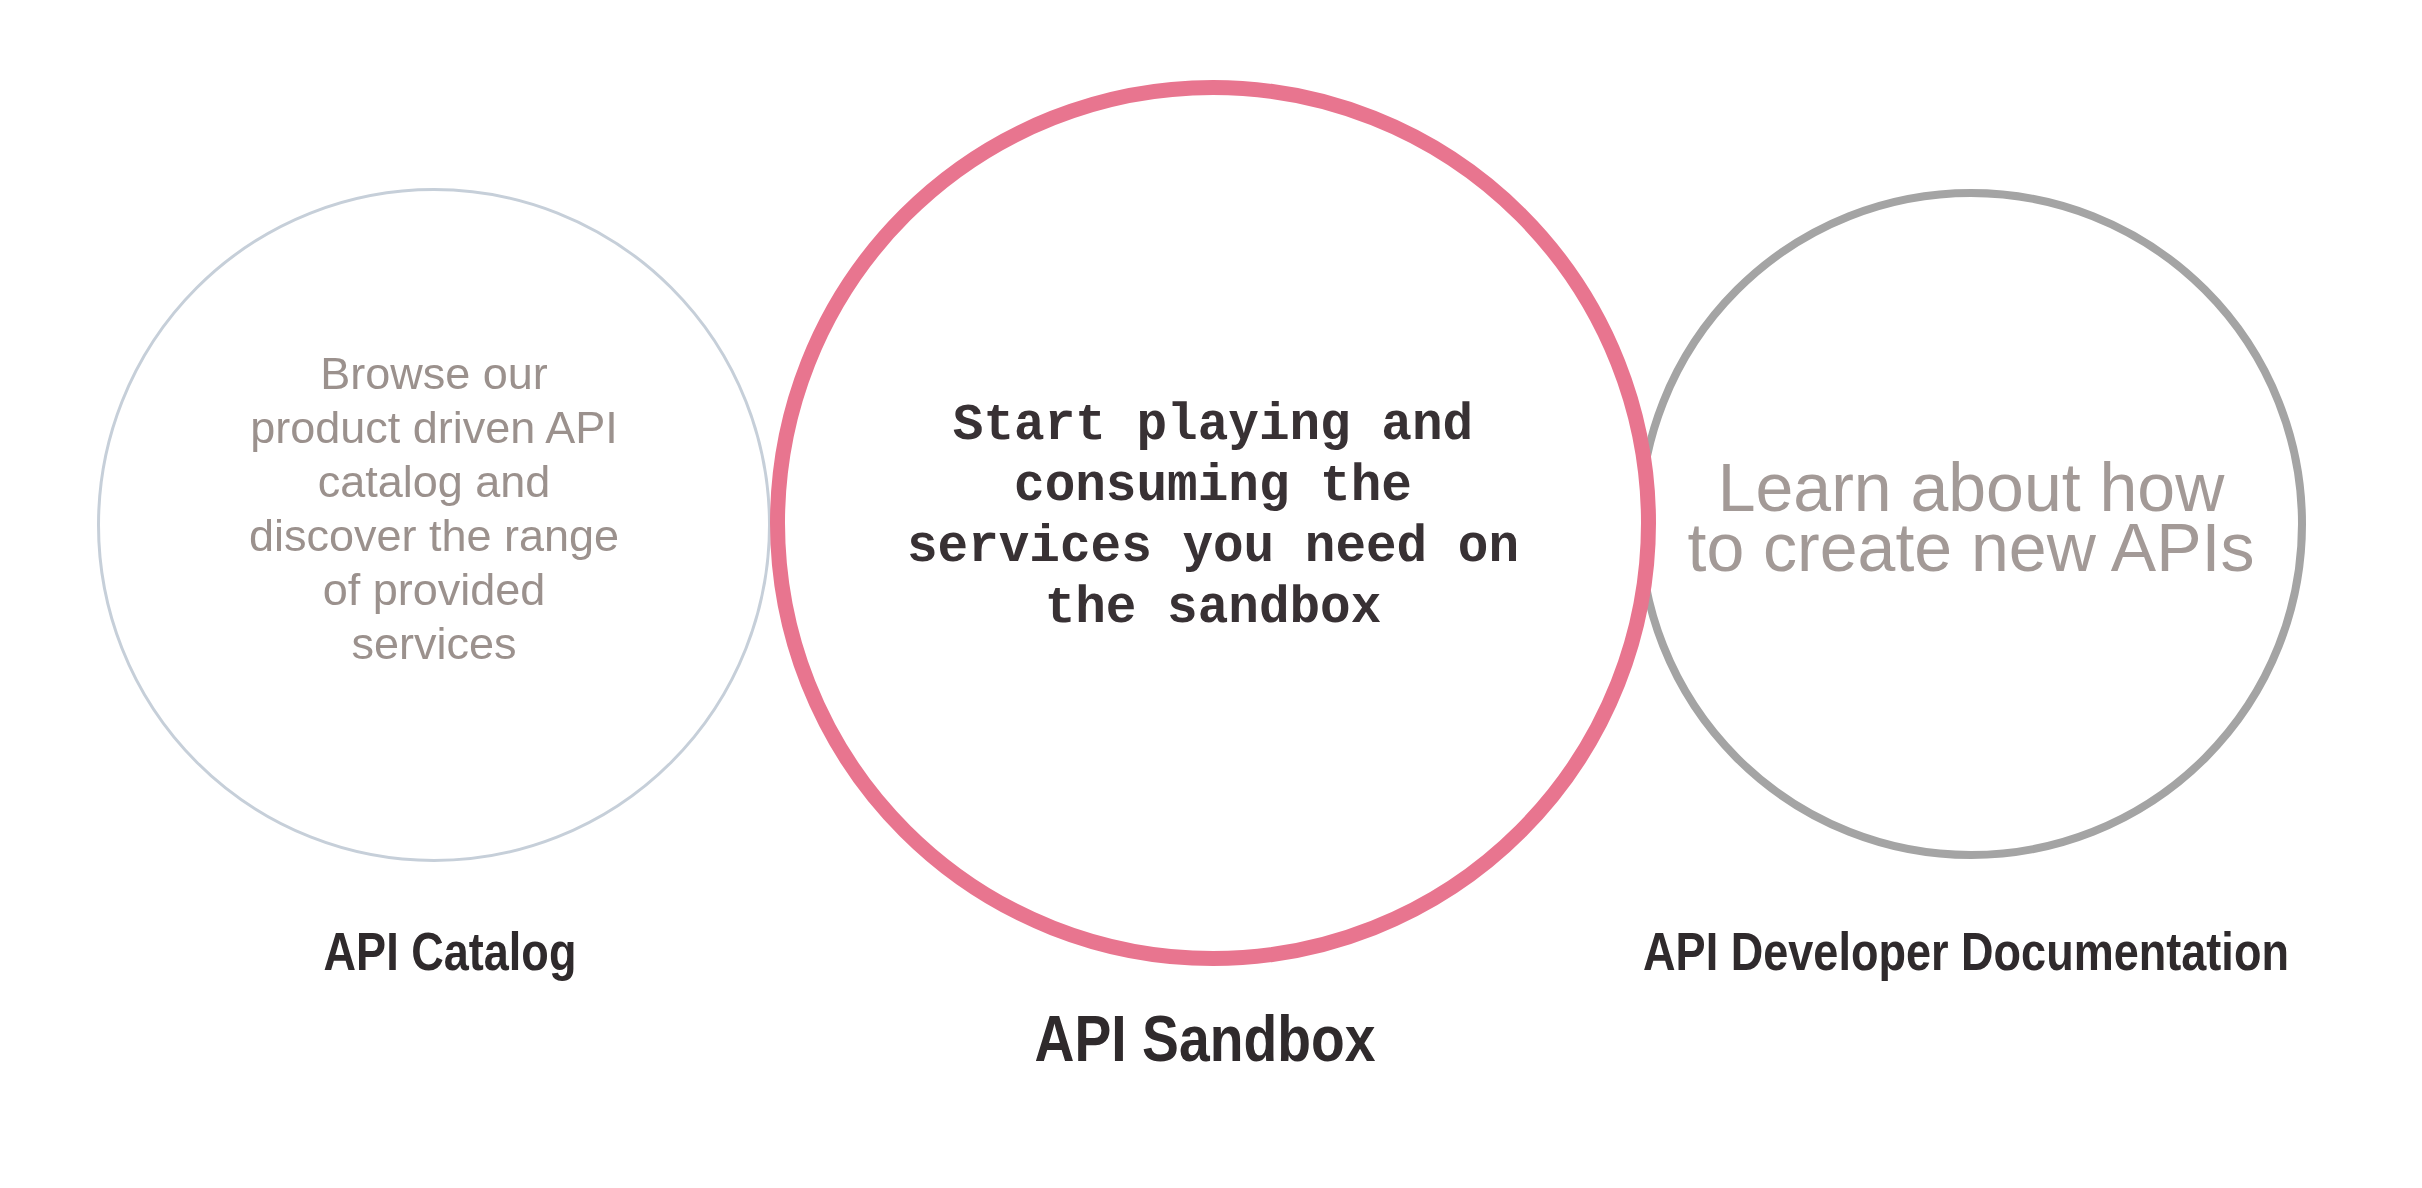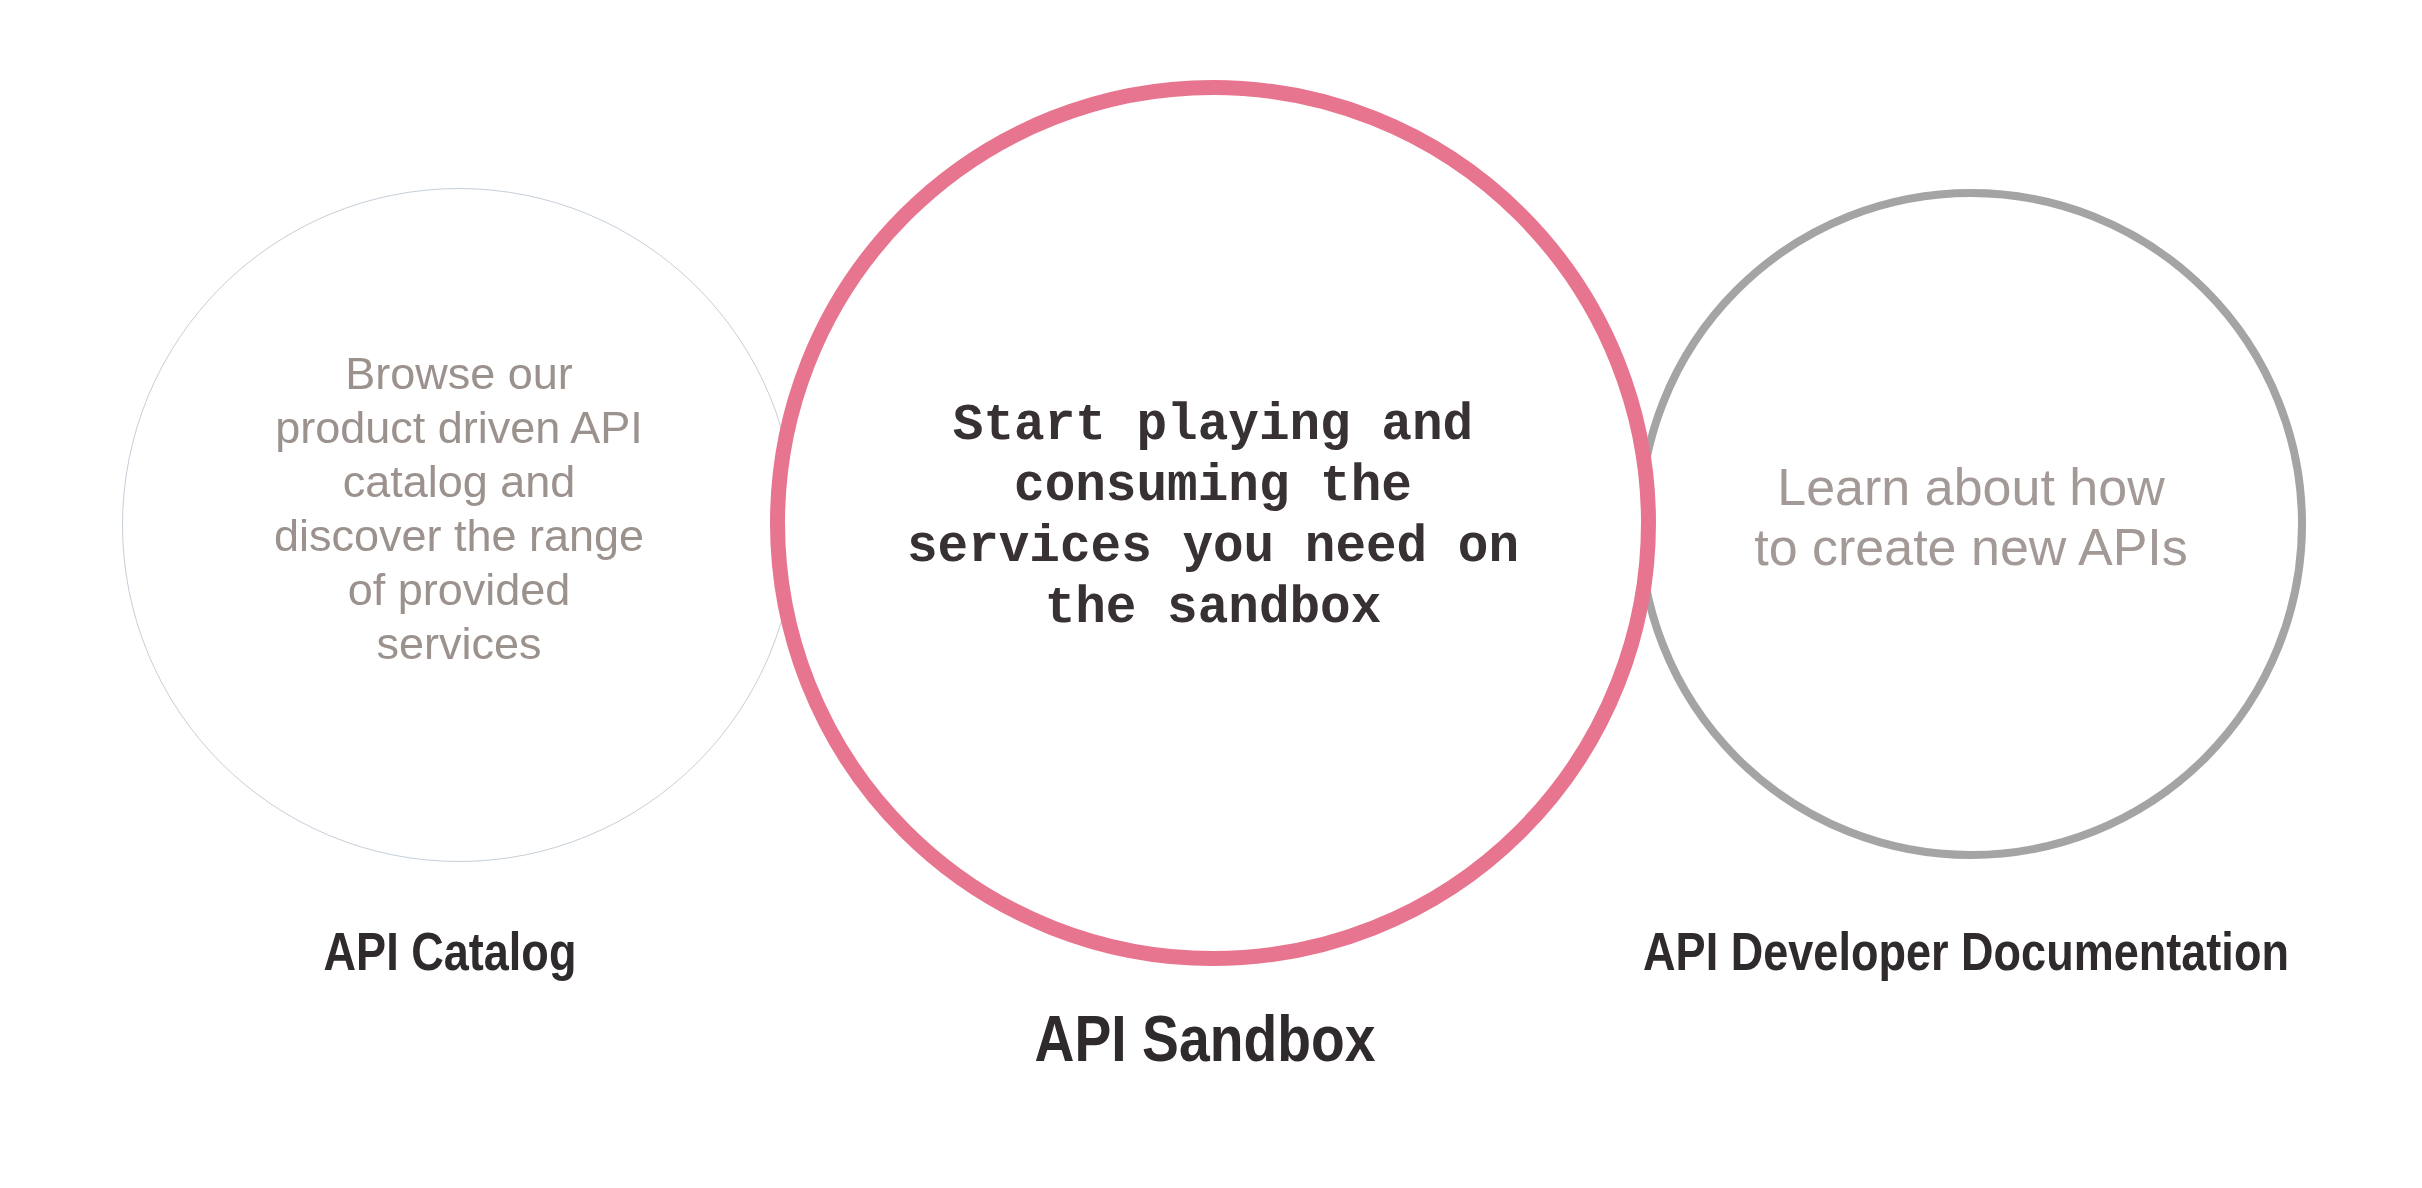--- a/index.html
+++ b/index.html
@@ -19,25 +19,25 @@
     position: absolute;
     border-radius: 50%;
     background: #ffffff;
     box-sizing: border-box;
     display: flex;
     align-items: center;
     justify-content: center;
     text-align: center;
   }
   .circle-catalog {
-    left: 122px;
+    left: 97px;
     top: 188px;
     width: 674px;
     height: 674px;
-    border: 1px solid #7f1d1d;
+    border: 3px solid #7f1d1d;
     z-index: 1;
   }
   .circle-sandbox {
     left: 770px;
     top: 80px;
     width: 886px;
     height: 886px;
     border: 15px solid #e8758f;
     z-index: 3;
     font-family: Liberation Mono, monospace;
@@ -61,21 +61,21 @@
     transform: translateY(-16px);
   }
   .body-sandbox {
     font-size: 51px;
     line-height: 61px;
     font-weight: bold;
     color: #383134;
     transform: translateY(-6px);
   }
   .body-docs {
-    font-size: 52px;
+    font-size: 68px;
     line-height: 60px;
     color: #a39a97;
     transform: translateY(-7px);
   }
   .circle-label {
     position: absolute;
     font-weight: bold;
     color: #2f2a2c;
     white-space: nowrap;
     transform: translateX(-50%) scaleX(0.85);

